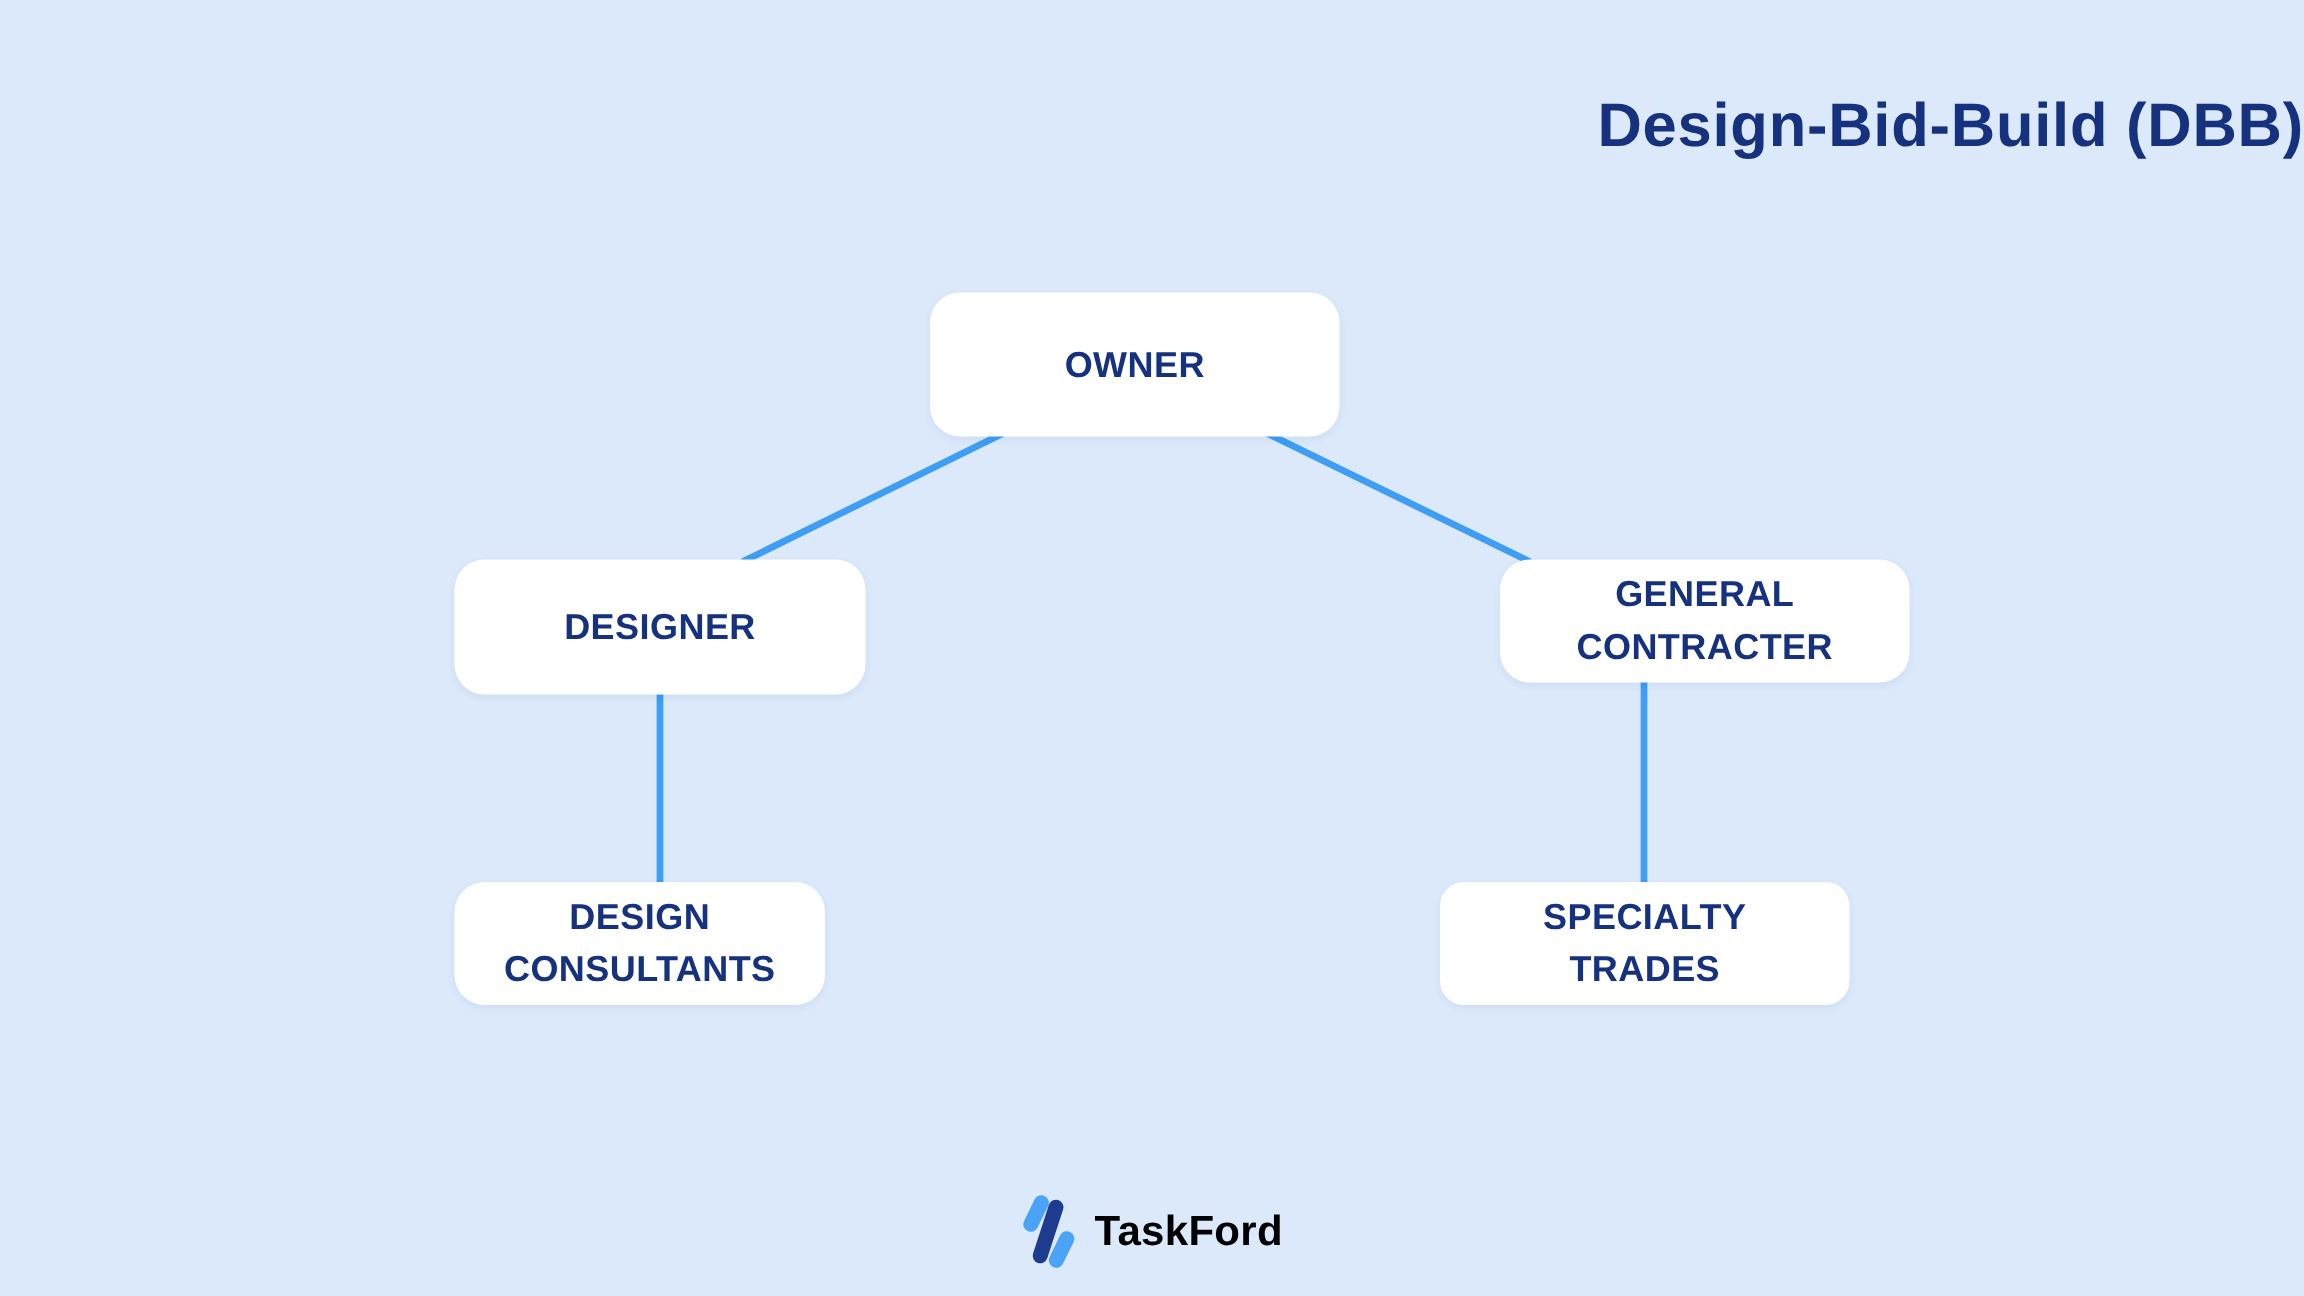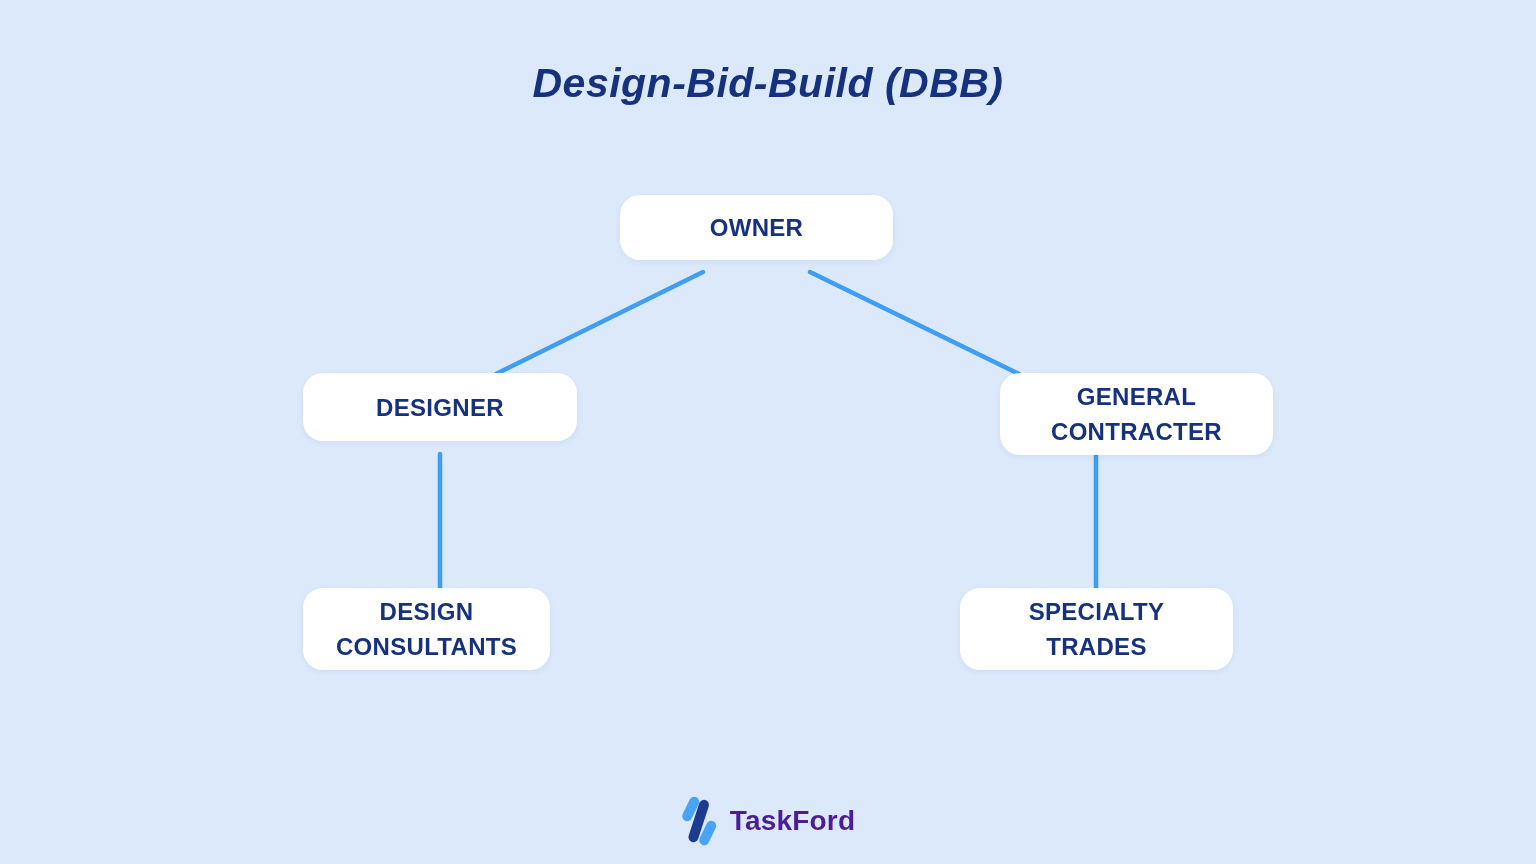--- a/index.html
+++ b/index.html
@@ -12,26 +12,25 @@
     width: 1536px;
     height: 864px;
     background: #DBE9FB;
     overflow: hidden;
   }
   .page-title {
     position: absolute;
     top: 60px;
     left: 0;
     width: 100%;
-    text-align: center;
+    text-align: right;
     font-size: 41px;
     font-weight: 700;
     letter-spacing: 0.5px;
     color: #16317D;
-    font-style: italic;
   }
   .edges {
     position: absolute;
     top: 0;
     left: 0;
     width: 1536px;
     height: 864px;
   }
   .edge {
     stroke: #3F9DF4;
@@ -49,44 +48,44 @@
     text-align: center;
     color: #16317D;
     font-size: 24px;
     font-weight: 700;
     letter-spacing: 0.3px;
     line-height: 35px;
     box-shadow: 0 2px 6px rgba(22, 49, 125, 0.06);
     padding: 0 30px;
     box-sizing: border-box;
   }
-  .node-owner              { left: 620px; top: 195px; width: 273px; height: 65px; }
-  .node-designer           { left: 303px; top: 373px; width: 274px; height: 68px; }
+  .node-owner              { left: 620px; top: 195px; width: 273px; height: 96px; }
+  .node-designer           { left: 303px; top: 373px; width: 274px; height: 90px; }
   .node-general-contracter { left: 960px; top: 373px; width: 273px; height: 82px; margin-left: 40px; }
   .node-design-consultants { left: 303px; top: 588px; width: 247px; height: 82px; }
-  .node-specialty-trades   { left: 960px; top: 588px; width: 273px; height: 82px; }
+  .node-specialty-trades   { left: 960px; top: 588px; width: 273px; height: 82px; border-radius: 16px; }
   .footer-logo {
     position: absolute;
     top: 794px;
     left: 50%;
     transform: translateX(-50%);
     display: flex;
     align-items: center;
     gap: 11px;
   }
   .logo-mark {
     width: 38px;
     height: 54px;
     display: block;
   }
   .brand-name {
     font-size: 28px;
     font-weight: 700;
     letter-spacing: 0.2px;
-    color: #4c1d95;
+    color: #000000;
   }
 </style>
 </head>
 <body>
 
 <div class="canvas">
 
   <div class="page-title">Design-Bid-Build (DBB)</div>
 
   <svg class="edges" viewBox="0 0 1536 864" xmlns="http://www.w3.org/2000/svg">

